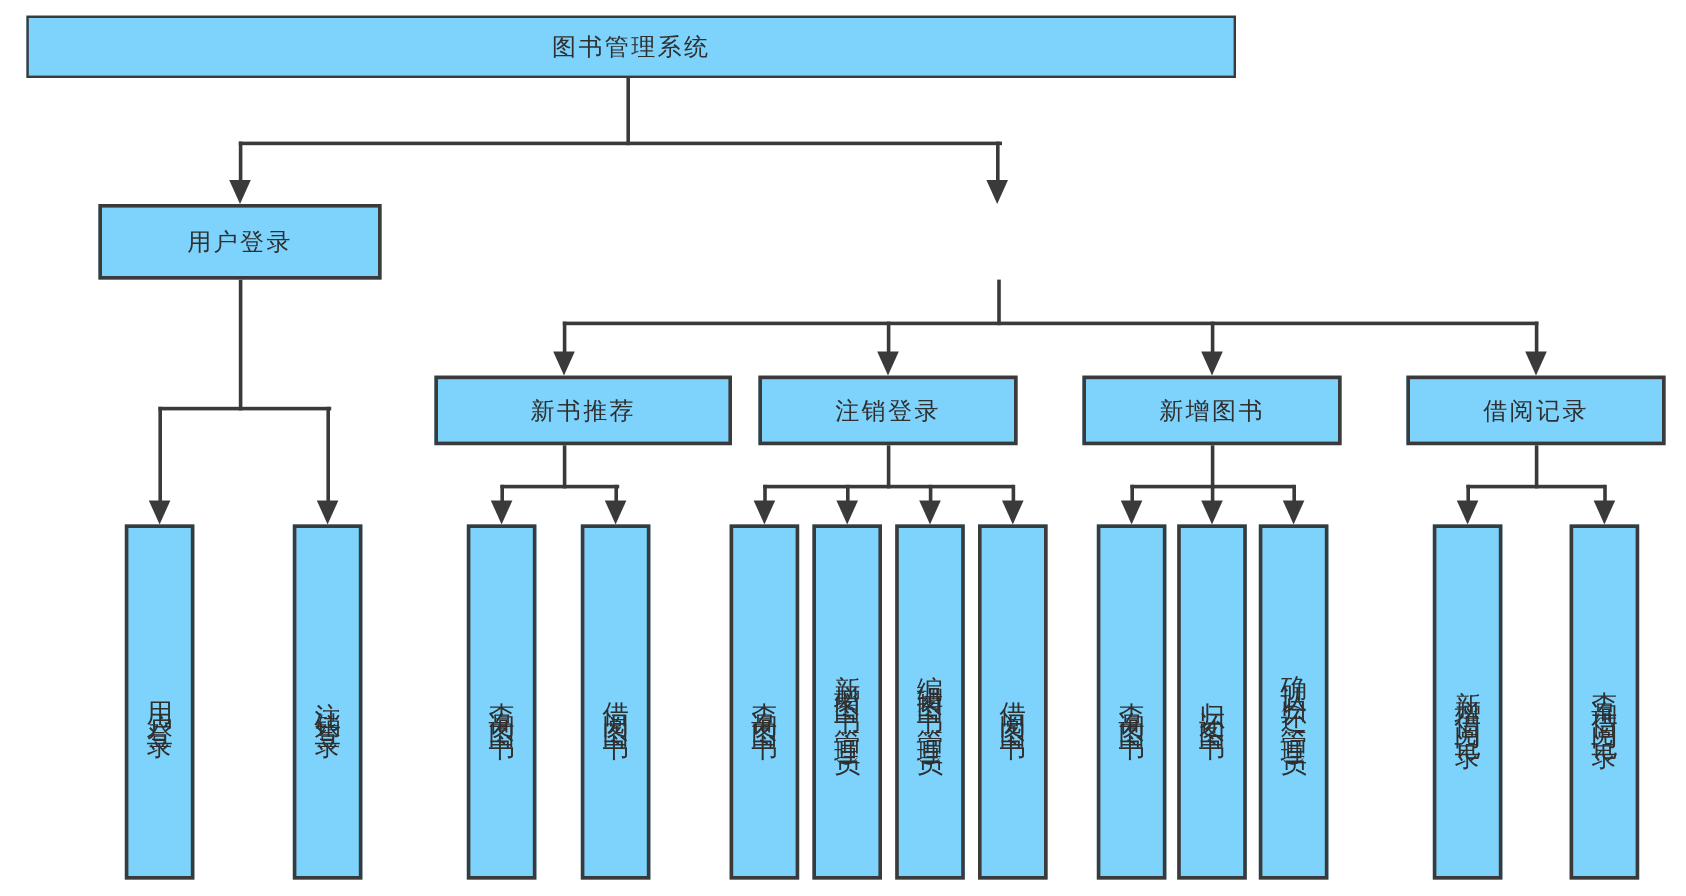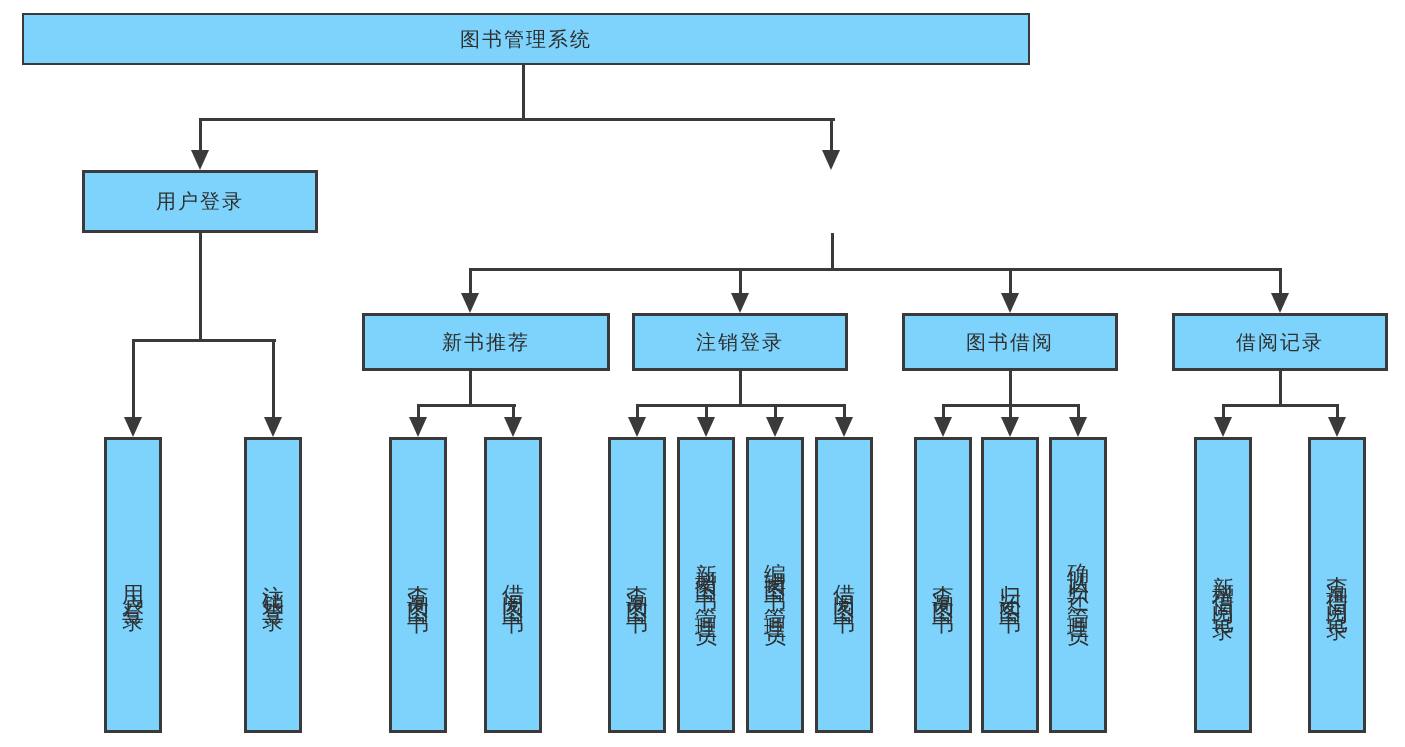--- a/index.html
+++ b/index.html
@@ -93,21 +93,21 @@
   <div class="vline" style="left:1278.5px;top:268px;height:28px"></div>
   <div class="arrow" style="left:1271px;top:293px"></div>
 
   <div class="box" style="left:362px;top:313px;width:248px;height:58px">
     <span class="hlabel">新书推荐</span>
   </div>
   <div class="box" style="left:632px;top:313px;width:216px;height:58px">
     <span class="hlabel">注销登录</span>
   </div>
   <div class="box" style="left:902px;top:313px;width:216px;height:58px">
-    <span class="hlabel">图书借阅</span>
+    <span class="hlabel">新增图书</span>
   </div>
   <div class="box" style="left:1172px;top:313px;width:216px;height:58px">
     <span class="hlabel">借阅记录</span>
   </div>
 
   <div class="vline" style="left:468.5px;top:371px;height:36px"></div>
   <div class="hline" style="left:416.5px;top:404px;width:99px"></div>
   <div class="vline" style="left:416.5px;top:404px;height:16px"></div>
   <div class="arrow" style="left:409px;top:417px"></div>
   <div class="vline" style="left:511.5px;top:404px;height:16px"></div>

